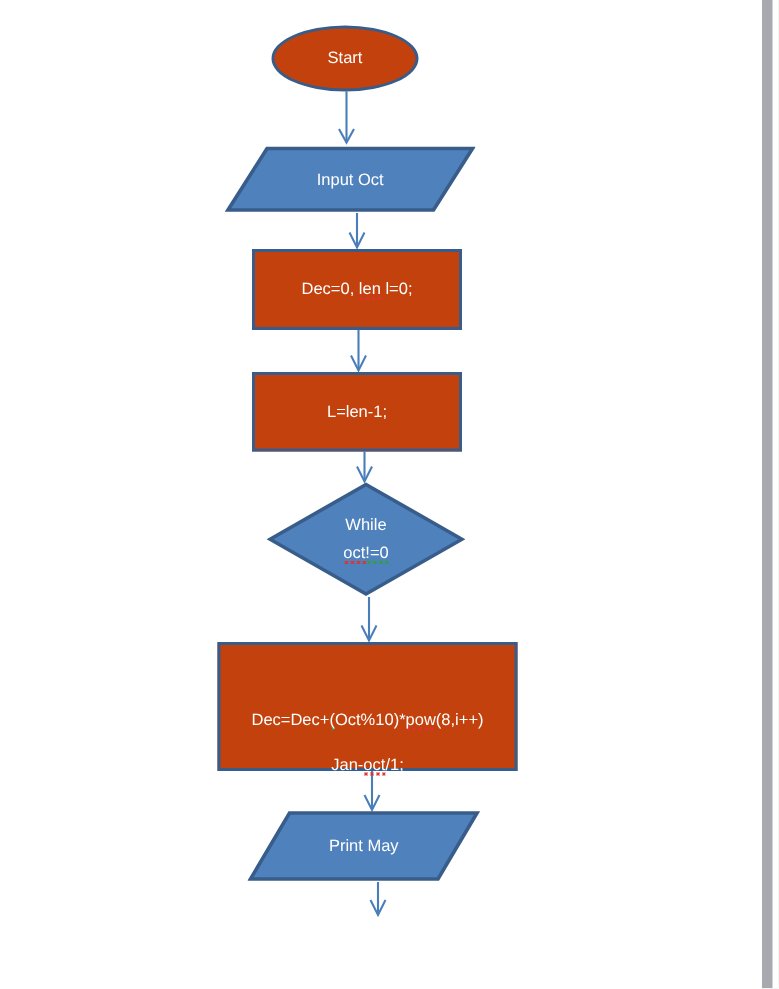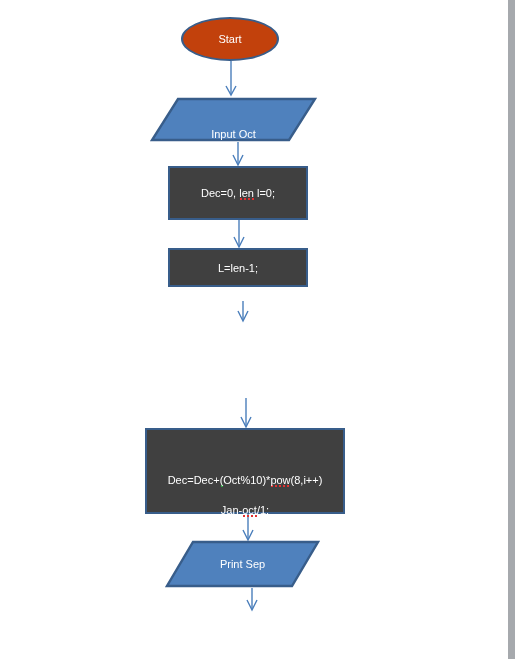--- a/index.html
+++ b/index.html
@@ -43,21 +43,21 @@
   }
   .sh-ellipse {
     background: #c2410c;
     border: 2px solid #385d8a;
     border-radius: 50%;
     display: flex;
     align-items: center;
     justify-content: center;
   }
   .sh-rect {
-    background: #404040;
+    background: #c2410c;
     border: 2px solid #385d8a;
     display: flex;
     flex-direction: column;
     align-items: center;
     justify-content: center;
   }
   .sh-para {
     display: flex;
     align-items: center;
     justify-content: center;
@@ -168,52 +168,61 @@
     <svg width="12" height="22" viewBox="0 0 12 22">
       <line x1="1" y1="0" x2="1" y2="21" stroke="#4a7ebb" stroke-width="1.4"></line>
       <path d="M -4 12 L 1 22 L 6 12" fill="none" stroke="#4a7ebb" stroke-width="1.4"></path>
     </svg>
   </div>
 
   <div class="shape sh-ellipse" style="left:181px; top:17px; width:98px; height:44px;">
     <span class="txt">Start</span>
   </div>
 
-  <div class="shape sh-para" style="left:150px; top:97px; width:167px; height:45px;align-items:flex-end;">
+  <div class="shape sh-para" style="left:150px; top:97px; width:167px; height:45px;">
     <svg class="para-bg" width="167" height="45" viewBox="0 0 167 45" preserveAspectRatio="none">
       <polygon points="28,2 165,2 139,43 2,43" fill="#4f81bd" stroke="#385d8a" stroke-width="2.4"></polygon>
     </svg>
     <span class="txt">Input Oct</span>
   </div>
 
   <div class="shape sh-rect" style="left:168px; top:166px; width:140px; height:54px;">
     <span class="txt">
       <span>Dec=0, </span><span class="sq-red">len</span><span> l=0;</span>
     </span>
   </div>
 
-  <div class="shape sh-rect" style="left:168px; top:248px; width:140px; height:39px;">
+  <div class="shape sh-rect" style="left:168px; top:248px; width:140px; height:53px;">
     <span class="txt">L=len-1;</span>
   </div>
 
+  <div class="shape sh-diamond" style="left:178px; top:321px; width:132px; height:77px;">
+    <svg class="dia-bg" width="132" height="77" viewBox="0 0 132 77" preserveAspectRatio="none">
+      <polygon points="66,2 130,38.5 66,75 2,38.5" fill="#4f81bd" stroke="#385d8a" stroke-width="2.4"></polygon>
+    </svg>
+    <span class="txt multi" style="line-height:19px;">
+      <span>While</span><br>
+      <span class="sq-red">oct</span><span class="sq-green">!=0</span>
+    </span>
+  </div>
 
   <div class="shape sh-rect" style="left:145px; top:428px; width:200px; height:86px;">
     <span class="txt" style="margin-bottom:14px;margin-top:48px;">
       <span>Dec=Dec+</span><span class="sq-green">(</span><span>Oct%10)*</span><span class="sq-red">pow</span><span>(8,i++)</span>
     </span>
     <span class="txt">
       <span>Jan-</span><span class="sq-red">oct</span><span>/1;</span>
     </span>
   </div>
 
   <div class="shape sh-para" style="left:165px; top:540px; width:155px; height:48px;">
     <svg class="para-bg" width="155" height="48" viewBox="0 0 155 48" preserveAspectRatio="none">
       <polygon points="28,2 153,2 127,46 2,46" fill="#4f81bd" stroke="#385d8a" stroke-width="2.4"></polygon>
     </svg>
-    <span class="txt">Print Sep</span>
+    <span class="txt">Print May</span>
   </div>
 
 
   <div id="page-edge">
     <div id="page-edge-inner"></div>
   </div>
 
 </div>
 
 </body></html>

